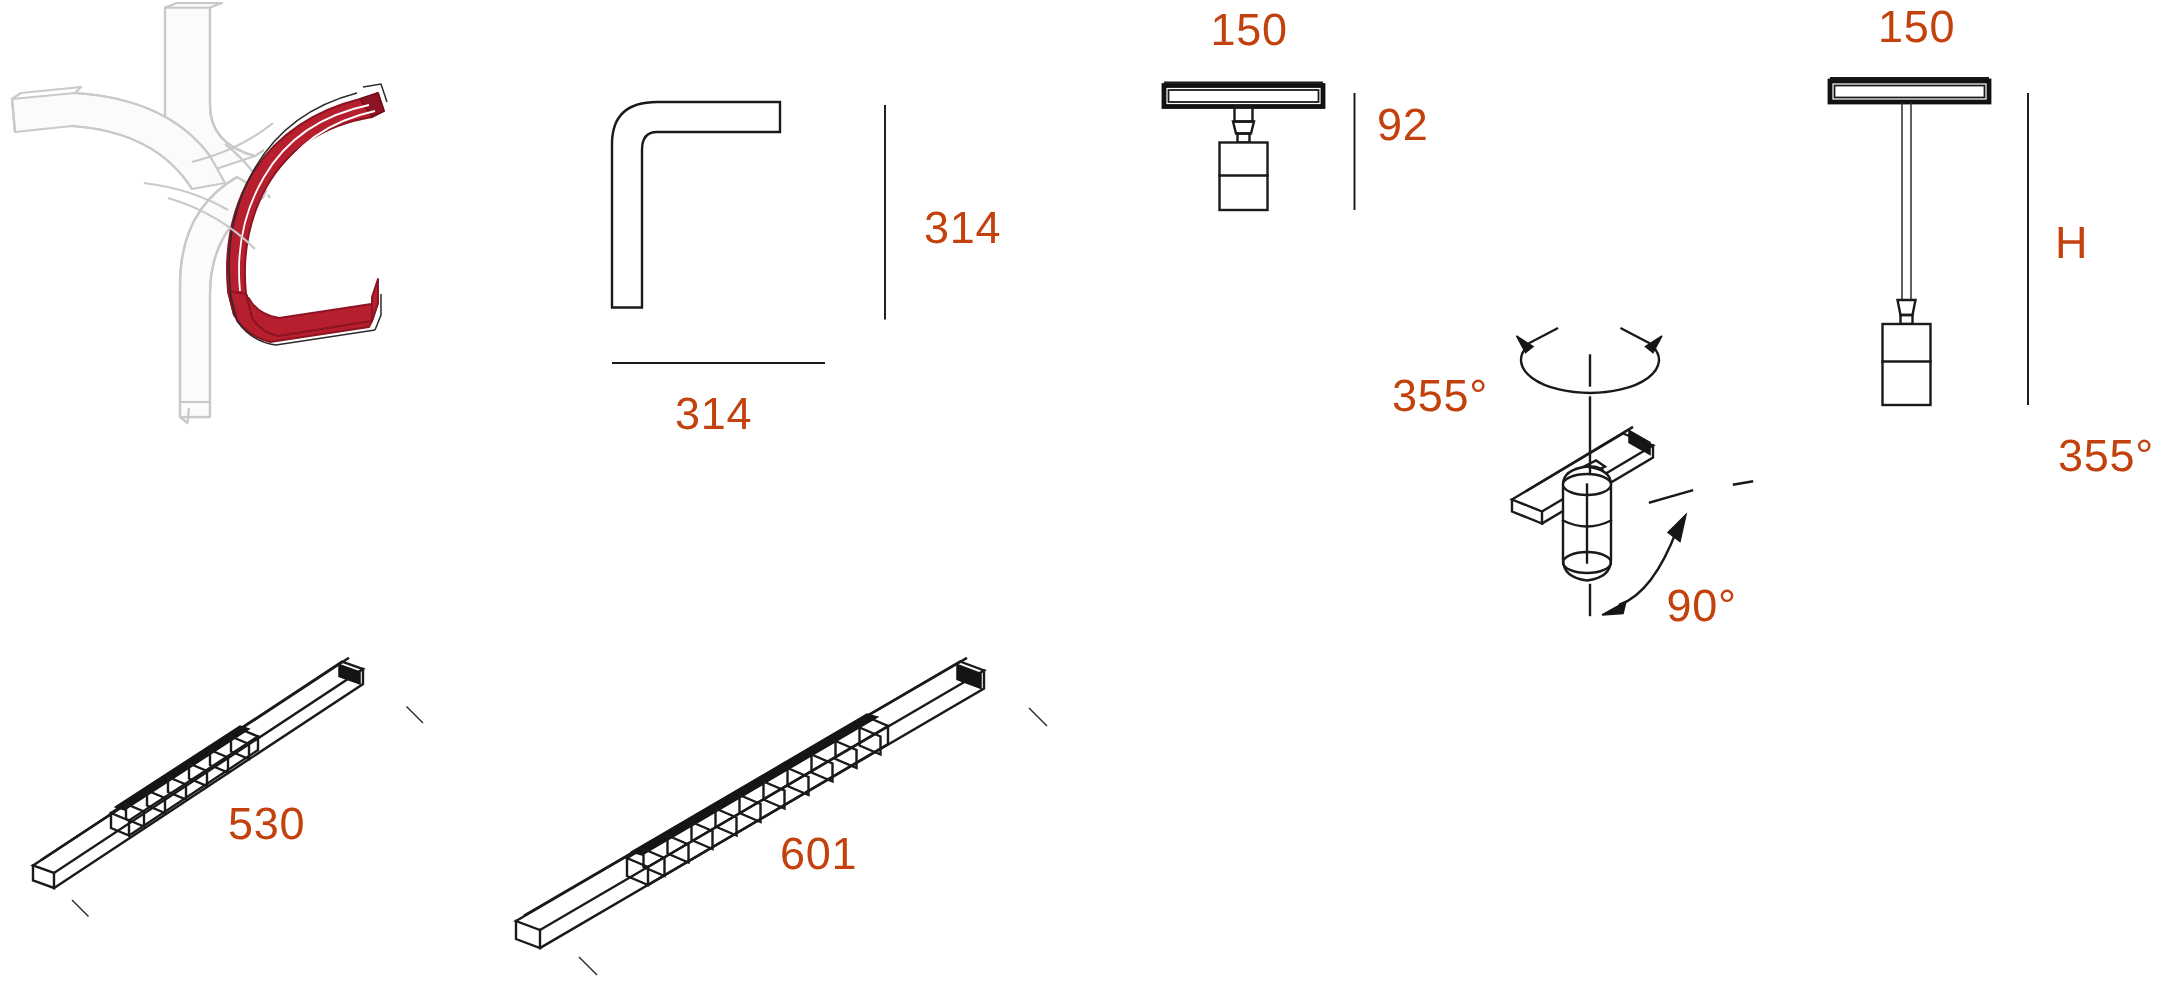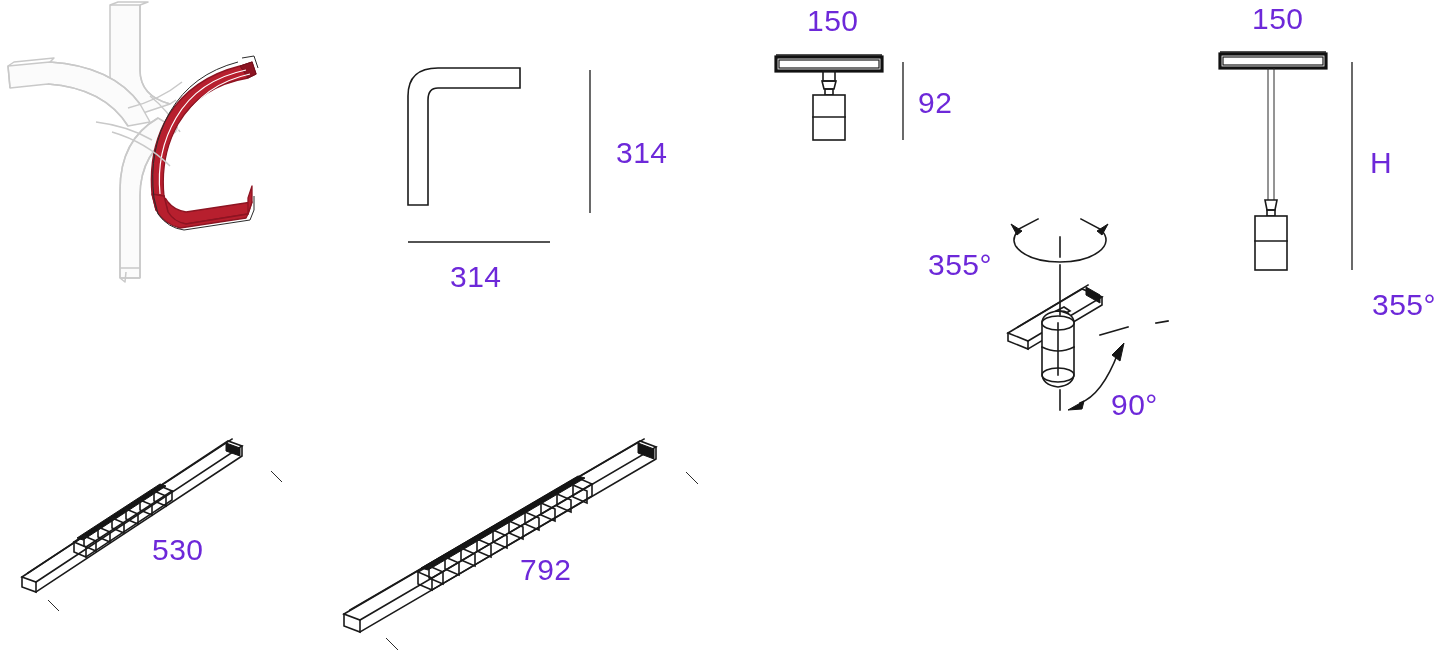--- a/index.html
+++ b/index.html
@@ -20,21 +20,21 @@
     overflow: hidden;
   }
   .fig {
     position: absolute;
   }
   .dim-label {
     position: absolute;
     font-family: "Liberation Sans", sans-serif;
     font-size: 30px;
     font-weight: 400;
-    color: #6d28d9;
+    color: #c2410c;
     letter-spacing: 0.5px;
     white-space: nowrap;
     line-height: 1;
   }
   svg {
     display: block;
     overflow: visible;
   }
   .ln {
     fill: none;
@@ -215,21 +215,21 @@
         <rect class="fill-w" x="53" y="95" width="32" height="45"></rect>
         <rect class="ln" x="53" y="95" width="32" height="45"></rect>
         <line class="ln" x1="53" y1="117" x2="85" y2="117"></line>
       </g>
 
       <g>
         <line class="ln-dim" x1="143" y1="62" x2="143" y2="140"></line>
       </g>
     </svg>
     <div class="dim-label" style="left:47px; top:6px;">150</div>
-    <div class="dim-label" style="left:158px; top:88px;">92</div>
+    <div class="dim-label" style="left:158px; top:69px;">92</div>
   </div>
 
   <div class="fig" style="left:1200px; top:0px; width:240px; height:330px;">
     <svg width="240" height="330" viewBox="0 0 240 330">
 
       <g>
         <line class="ln-dim" x1="20" y1="52" x2="126" y2="52"></line>
       </g>
 
       <g>
@@ -382,16 +382,16 @@
           <path class="ln" d="M227,74 L227,86 L241,92 L241,80 Z"></path>
           <path class="ln" d="M243,65 L243,77 L257,83 L257,71 Z"></path>
         </g>
       </g>
 
       <g>
         <line class="ln-hair" x1="356" y1="52" x2="368" y2="64"></line>
         <line class="ln-hair" x1="56" y1="218" x2="68" y2="230"></line>
       </g>
     </svg>
-    <div class="dim-label" style="left:190px; top:135px;">792</div>
+    <div class="dim-label" style="left:190px; top:135px;">601</div>
   </div>
 
 </div>
 
 </body></html>

